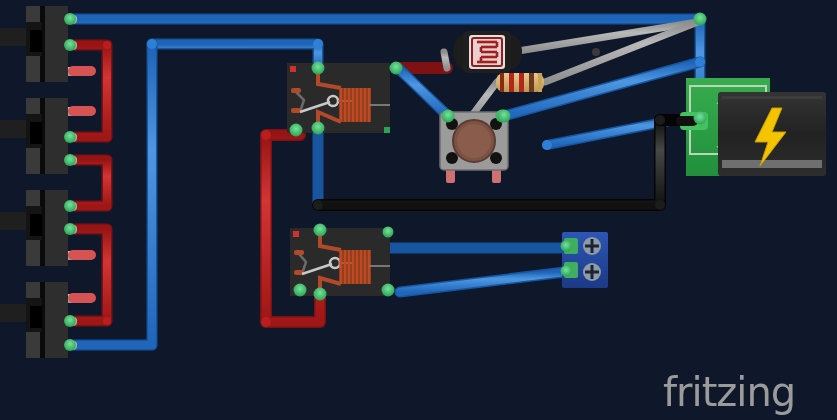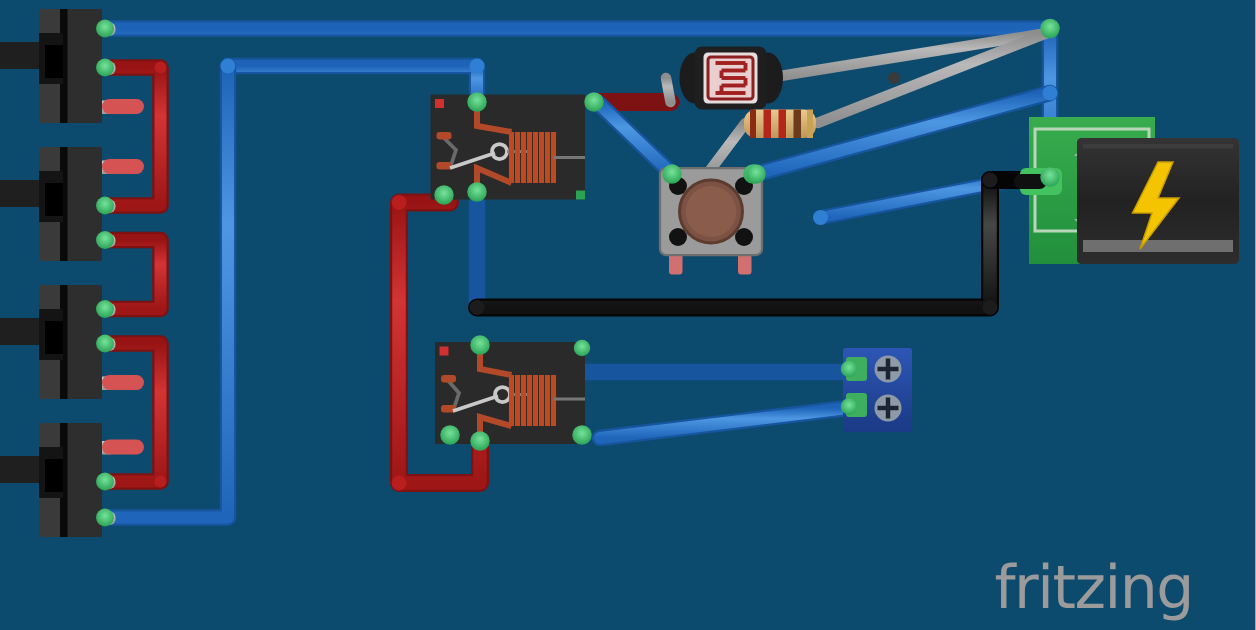--- a/index.html
+++ b/index.html
@@ -1,17 +1,17 @@
 <!DOCTYPE html>
 <html><head>
 <meta charset="utf-8">
 <style>
   html,body{margin:0;padding:0;background:#ffffff;}
   body{width:837px;height:420px;overflow:hidden;font-family:"Liberation Sans",sans-serif;}
-  #stage{position:relative;width:837px;height:420px;background:#0c4a6e;}
+  #stage{position:relative;width:837px;height:420px;background:#0f172a;}
   #stage svg{display:block;}
   .fz-logo{
     position:absolute;left:663px;top:372px;
     font-family:"DejaVu Sans",sans-serif;
     font-size:40px;letter-spacing:-1px;color:#9b9b9b;
     line-height:1;white-space:nowrap;user-select:none;
   }
 </style>
 </head>
 <body>

